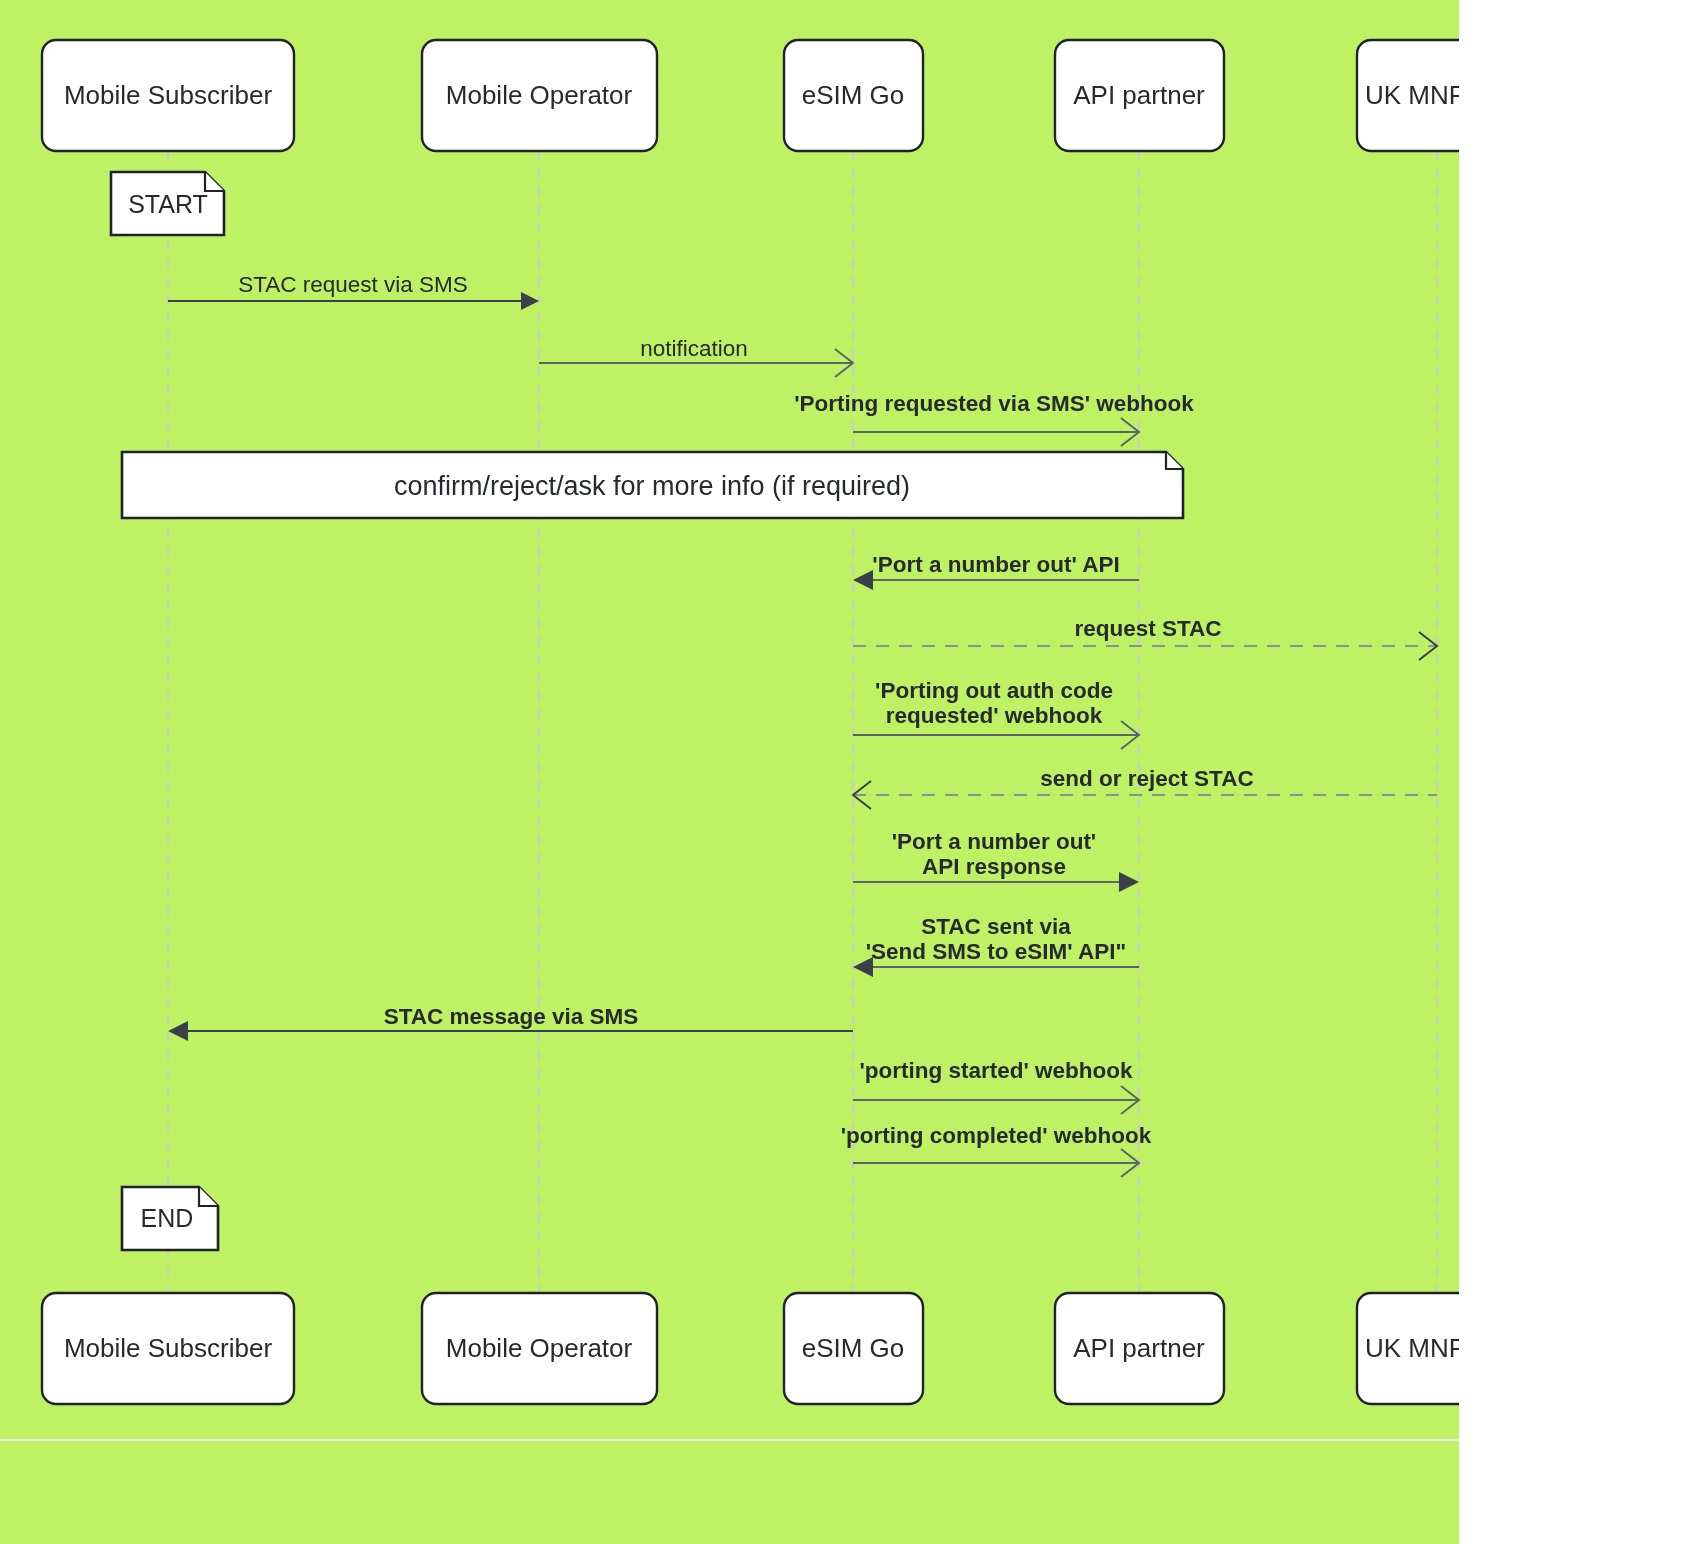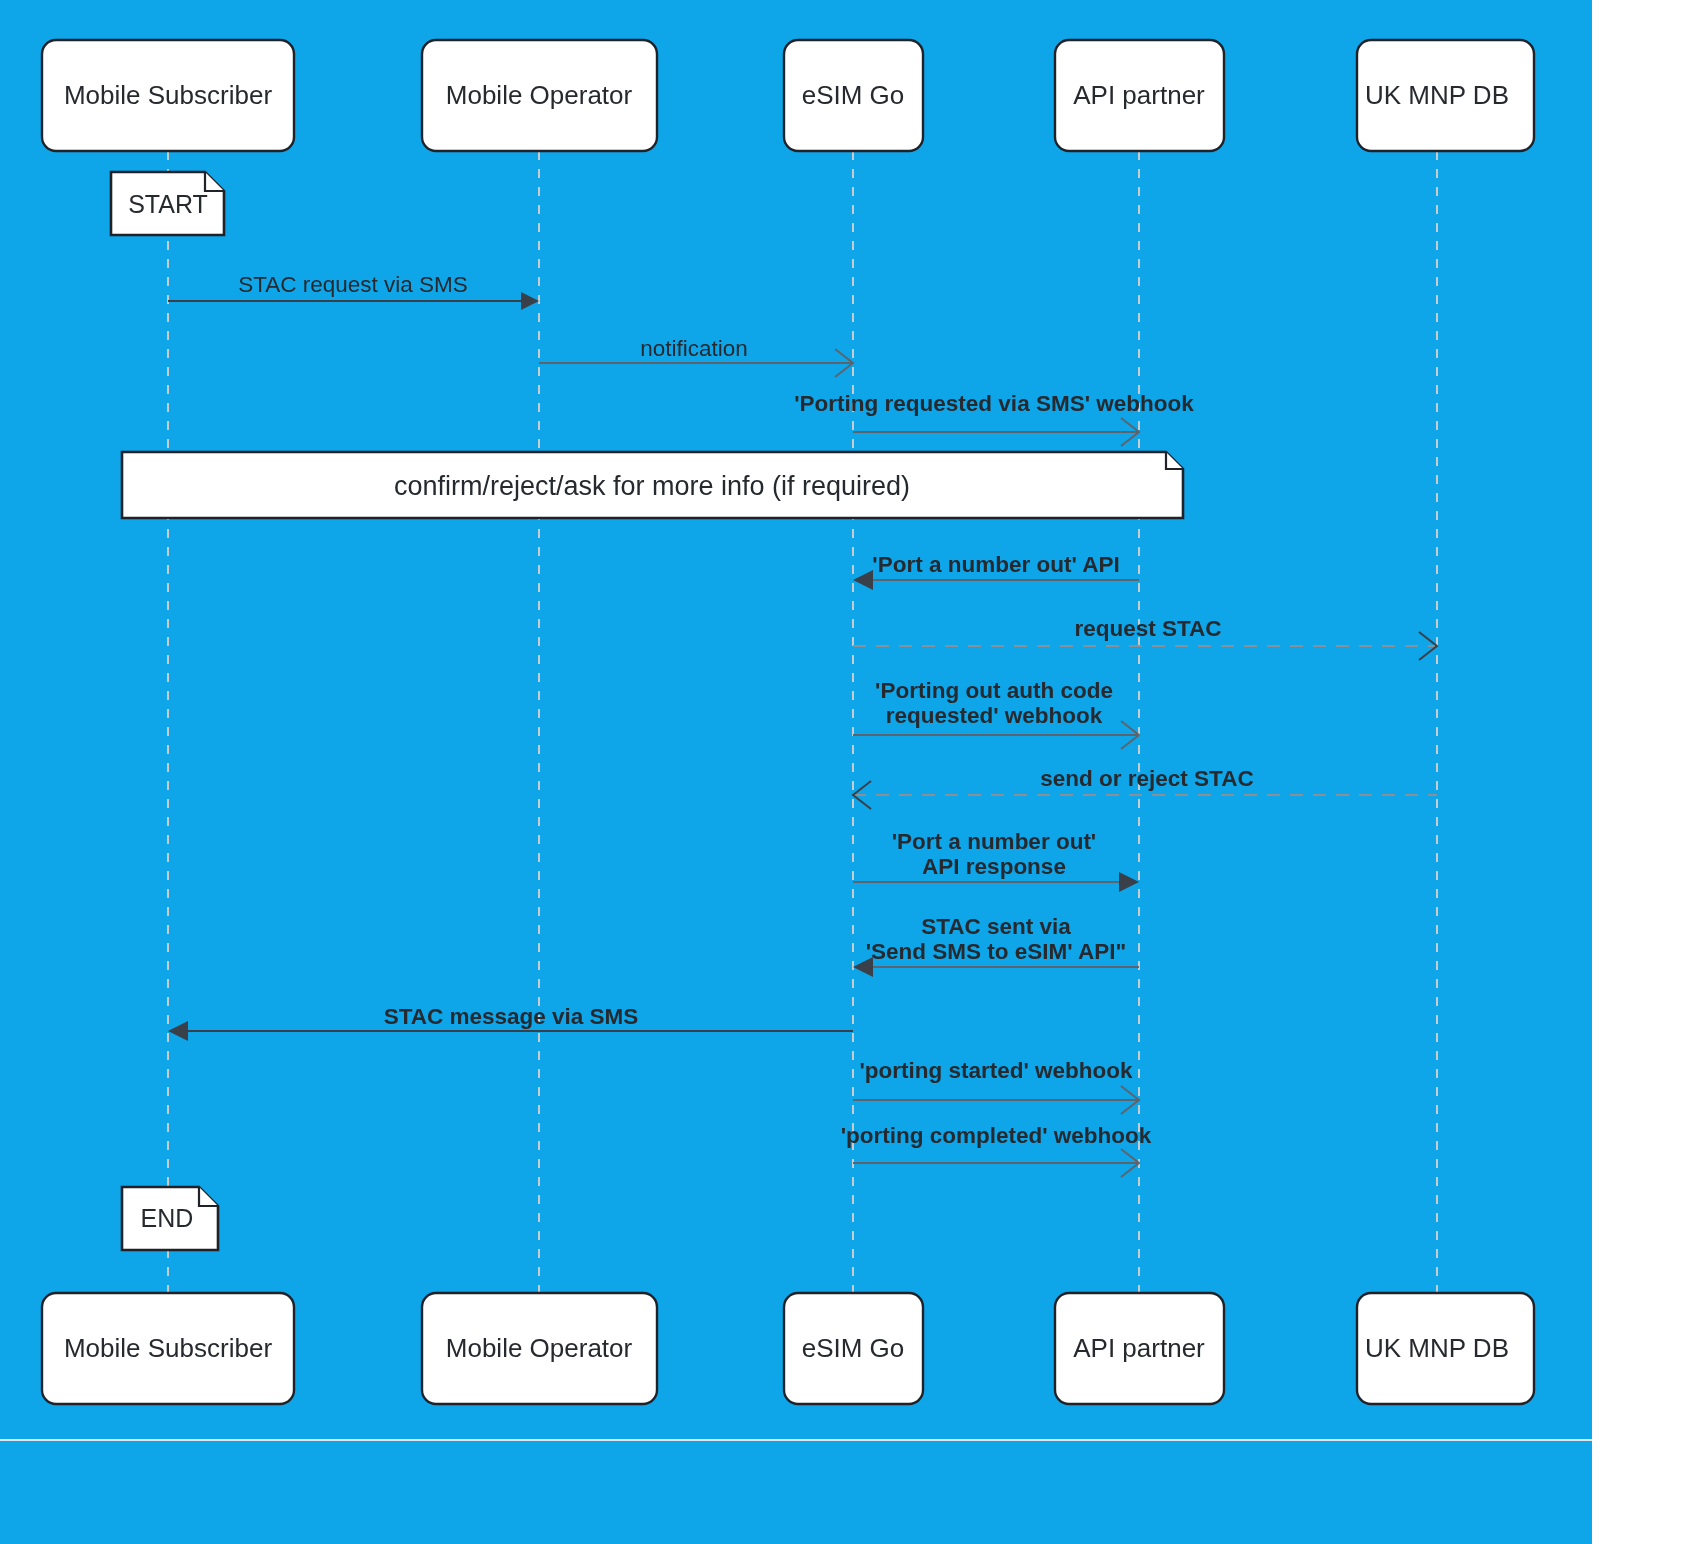--- a/index.html
+++ b/index.html
@@ -6,23 +6,23 @@
     margin: 0;
     padding: 0;
     background: #ffffff;
   }
   body {
     font-family: "Liberation Sans", sans-serif;
     color: #1f2329;
   }
   #stage {
     position: relative;
-    width: 1592px;
+    width: 1459px;
     height: 1544px;
-    background: #0ea5e9;
+    background: #bef264;
     overflow: hidden;
   }
   #diagram-svg {
     position: absolute;
     left: 0;
     top: 0;
     width: 1682px;
     height: 1544px;
   }
   .participant-box {

